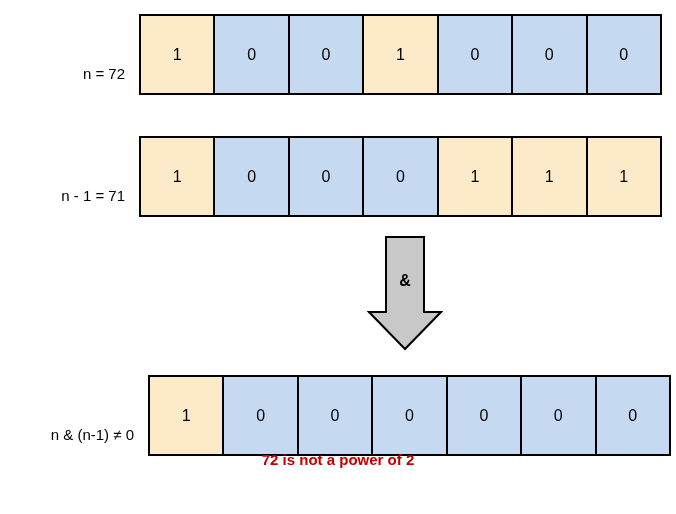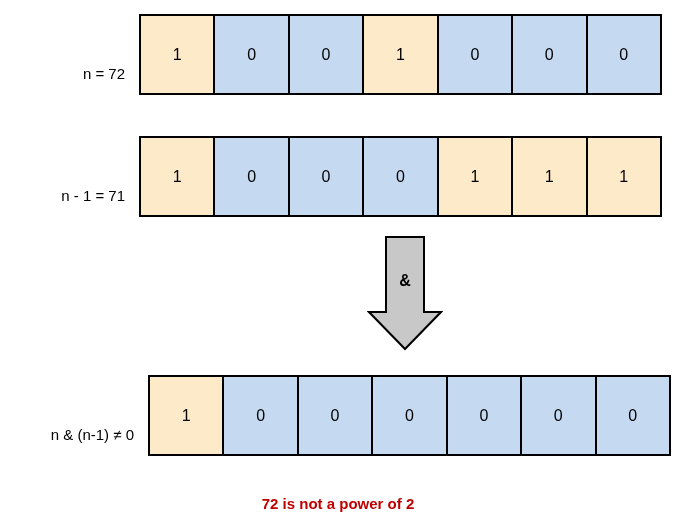--- a/index.html
+++ b/index.html
@@ -86,21 +86,21 @@
     font-size: 16px;
     font-weight: bold;
     color: #000000;
     line-height: 1;
   }
 
   
   .conclusion {
     position: absolute;
     left: 0;
-    top: 496px;
+    top: 452px;
     width: 676px;
     text-align: center;
     font-size: 15px;
     font-weight: bold;
     color: #c00000;
     line-height: 1;
   }
 </style>
 </head>
 <body>

